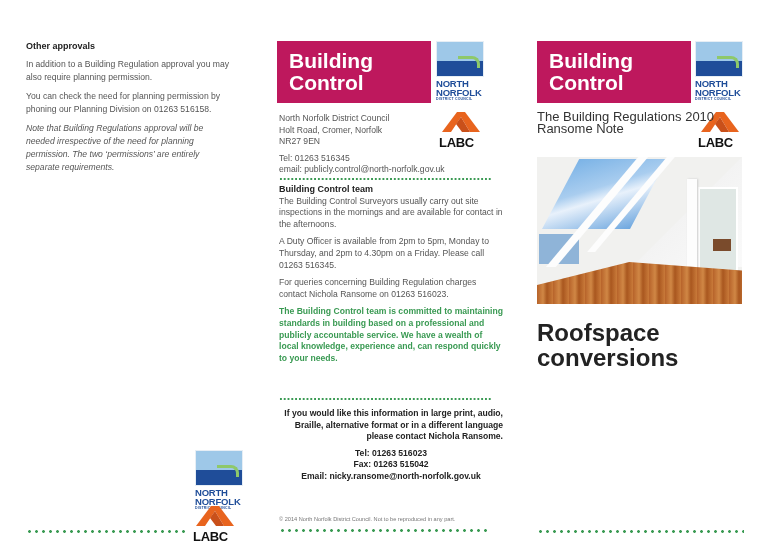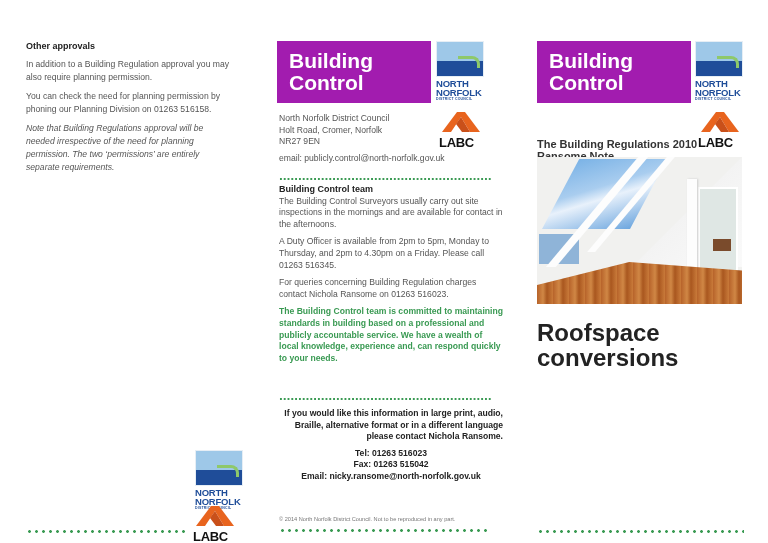--- a/index.html
+++ b/index.html
@@ -11,21 +11,21 @@
   #panel-mid { left: 256px; width: 256px; }
   #panel-right { left: 512px; width: 256px; }
 
   
   .lp-content { position: absolute; left: 26px; top: 24px; width: 208px; font-size: 8.6px; line-height: 13px; color: #555; }
   .lp-content h3 { font-size: 9px; font-weight: bold; color: #222; margin-bottom: 5px; }
   .lp-content p { margin-bottom: 6px; }
   .lp-content p.italic { font-style: italic; }
 
   
-  .green-box { position: absolute; background: #a21caf; color: #fff; font-weight: bold; font-size: 21px; line-height: 22px; padding: 9px 12px; }
+  .green-box { position: absolute; background: #be185d; color: #fff; font-weight: bold; font-size: 21px; line-height: 22px; padding: 9px 12px; }
   .green-box span { display: block; }
 
   
   .nn-logo { position: absolute; width: 48px; }
   .nn-logo .img { height: 36px; position: relative; overflow: hidden; border: 1px solid #e6eef5; }
   .nn-logo .sky { position: absolute; left: 0; top: 0; width: 100%; height: 60%; background: #9ec8e8; }
   .nn-logo .sea { position: absolute; left: 0; bottom: 0; width: 100%; height: 45%; background: #1f4d99; }
   .nn-logo .coast { position: absolute; right: 3px; top: 14px; width: 22px; height: 12px; border-top: 3px solid #8ec86a; border-right: 3px solid #8ec86a; border-radius: 0 8px 0 0; }
   .nn-logo .t1, .nn-logo .t2 { font-weight: bold; font-size: 9.5px; line-height: 9px; color: #1f4d99; letter-spacing: -0.2px; }
   .nn-logo .t1 { margin-top: 2px; }
@@ -48,21 +48,21 @@
 
   .access { position: absolute; left: 23px; top: 392px; width: 224px; font-size: 8.6px; line-height: 11.6px; color: #222; }
   .access p { margin-bottom: 5px; text-align: right; }
   .access p.bold { font-weight: bold; }
   .access .contact { font-weight: bold; text-align: center; }
   .access .contact span { display: block; }
 
   .copyright { position: absolute; left: 23px; top: 500px; font-size: 5.6px; color: #777; }
 
   
-  .subtitle { position: absolute; left: 25px; top: 95px; font-size: 11px; line-height: 11.5px; color: #333; font-weight: bold; margin-top: 28px; }
+  .subtitle { position: absolute; left: 25px; top: 95px; font-size: 13px; line-height: 11.5px; color: #333; font-weight: normal; }
   .subtitle span { display: block; }
   .photo { position: absolute; left: 25px; top: 141px; width: 205px; height: 147px; overflow: hidden; background: #f1f1ef; }
   .photo .sky-window { position: absolute; left: 5px; top: 2px; width: 88px; height: 70px; background: linear-gradient(160deg, #7bb3e6 0%, #a9cdef 40%, #e8f1fb 55%, #6ea7df 100%); transform: skewX(-28deg); transform-origin: bottom left; }
   .photo .window2 { position: absolute; left: 2px; top: 77px; width: 40px; height: 30px; background: #8fb4d8; }
   .photo .frame { position: absolute; background: #fdfdfd; transform: skewX(-40deg); }
   .photo .wall { position: absolute; left: 95px; top: 0; width: 110px; height: 110px; background: linear-gradient(135deg, #ececec, #fafafa); clip-path: polygon(100% 0, 100% 100%, 0 100%); }
   .photo .door-open { position: absolute; left: 161px; top: 30px; width: 40px; height: 90px; background: #dfe7e4; border: 2px solid #fff; }
   .photo .door-panel { position: absolute; left: 150px; top: 22px; width: 10px; height: 112px; background: #fdfdfd; box-shadow: 1px 0 2px #ccc; }
   .photo .cabinet { position: absolute; left: 176px; top: 82px; width: 18px; height: 12px; background: #7a4b2c; }
   .photo .floor { position: absolute; left: 0; bottom: 0; width: 100%; height: 42px; background: repeating-linear-gradient(90deg, #b7632a 0px, #d08745 6px, #a9571f 10px, #c97a3a 16px); clip-path: polygon(0 55%, 45% 0, 100% 20%, 100% 100%, 0 100%); }
@@ -125,20 +125,21 @@
     <div class="txt">LABC</div>
   </div>
 
   <div class="addr">
     <p>
       <span style="display:block">North Norfolk District Council</span>
       <span style="display:block">Holt Road, Cromer, Norfolk</span>
       <span style="display:block">NR27 9EN</span>
     </p>
     <p>
+      <span style="display:block">Tel: 01263 516345</span>
       <span style="display:block">email: publicly.control@north-norfolk.gov.uk</span>
     </p>
   </div>
 
   <div class="dotline" style="left:23px; top:162px; width:212px;"></div>
 
   <div class="team">
     <h4>Building Control team</h4>
     <p>The Building Control Surveyors usually carry out site inspections in the mornings and are available for contact in the afternoons.</p>
     <p>A Duty Officer is available from 2pm to 5pm, Monday to Thursday, and 2pm to 4.30pm on a Friday. Please call 01263 516345.</p>

